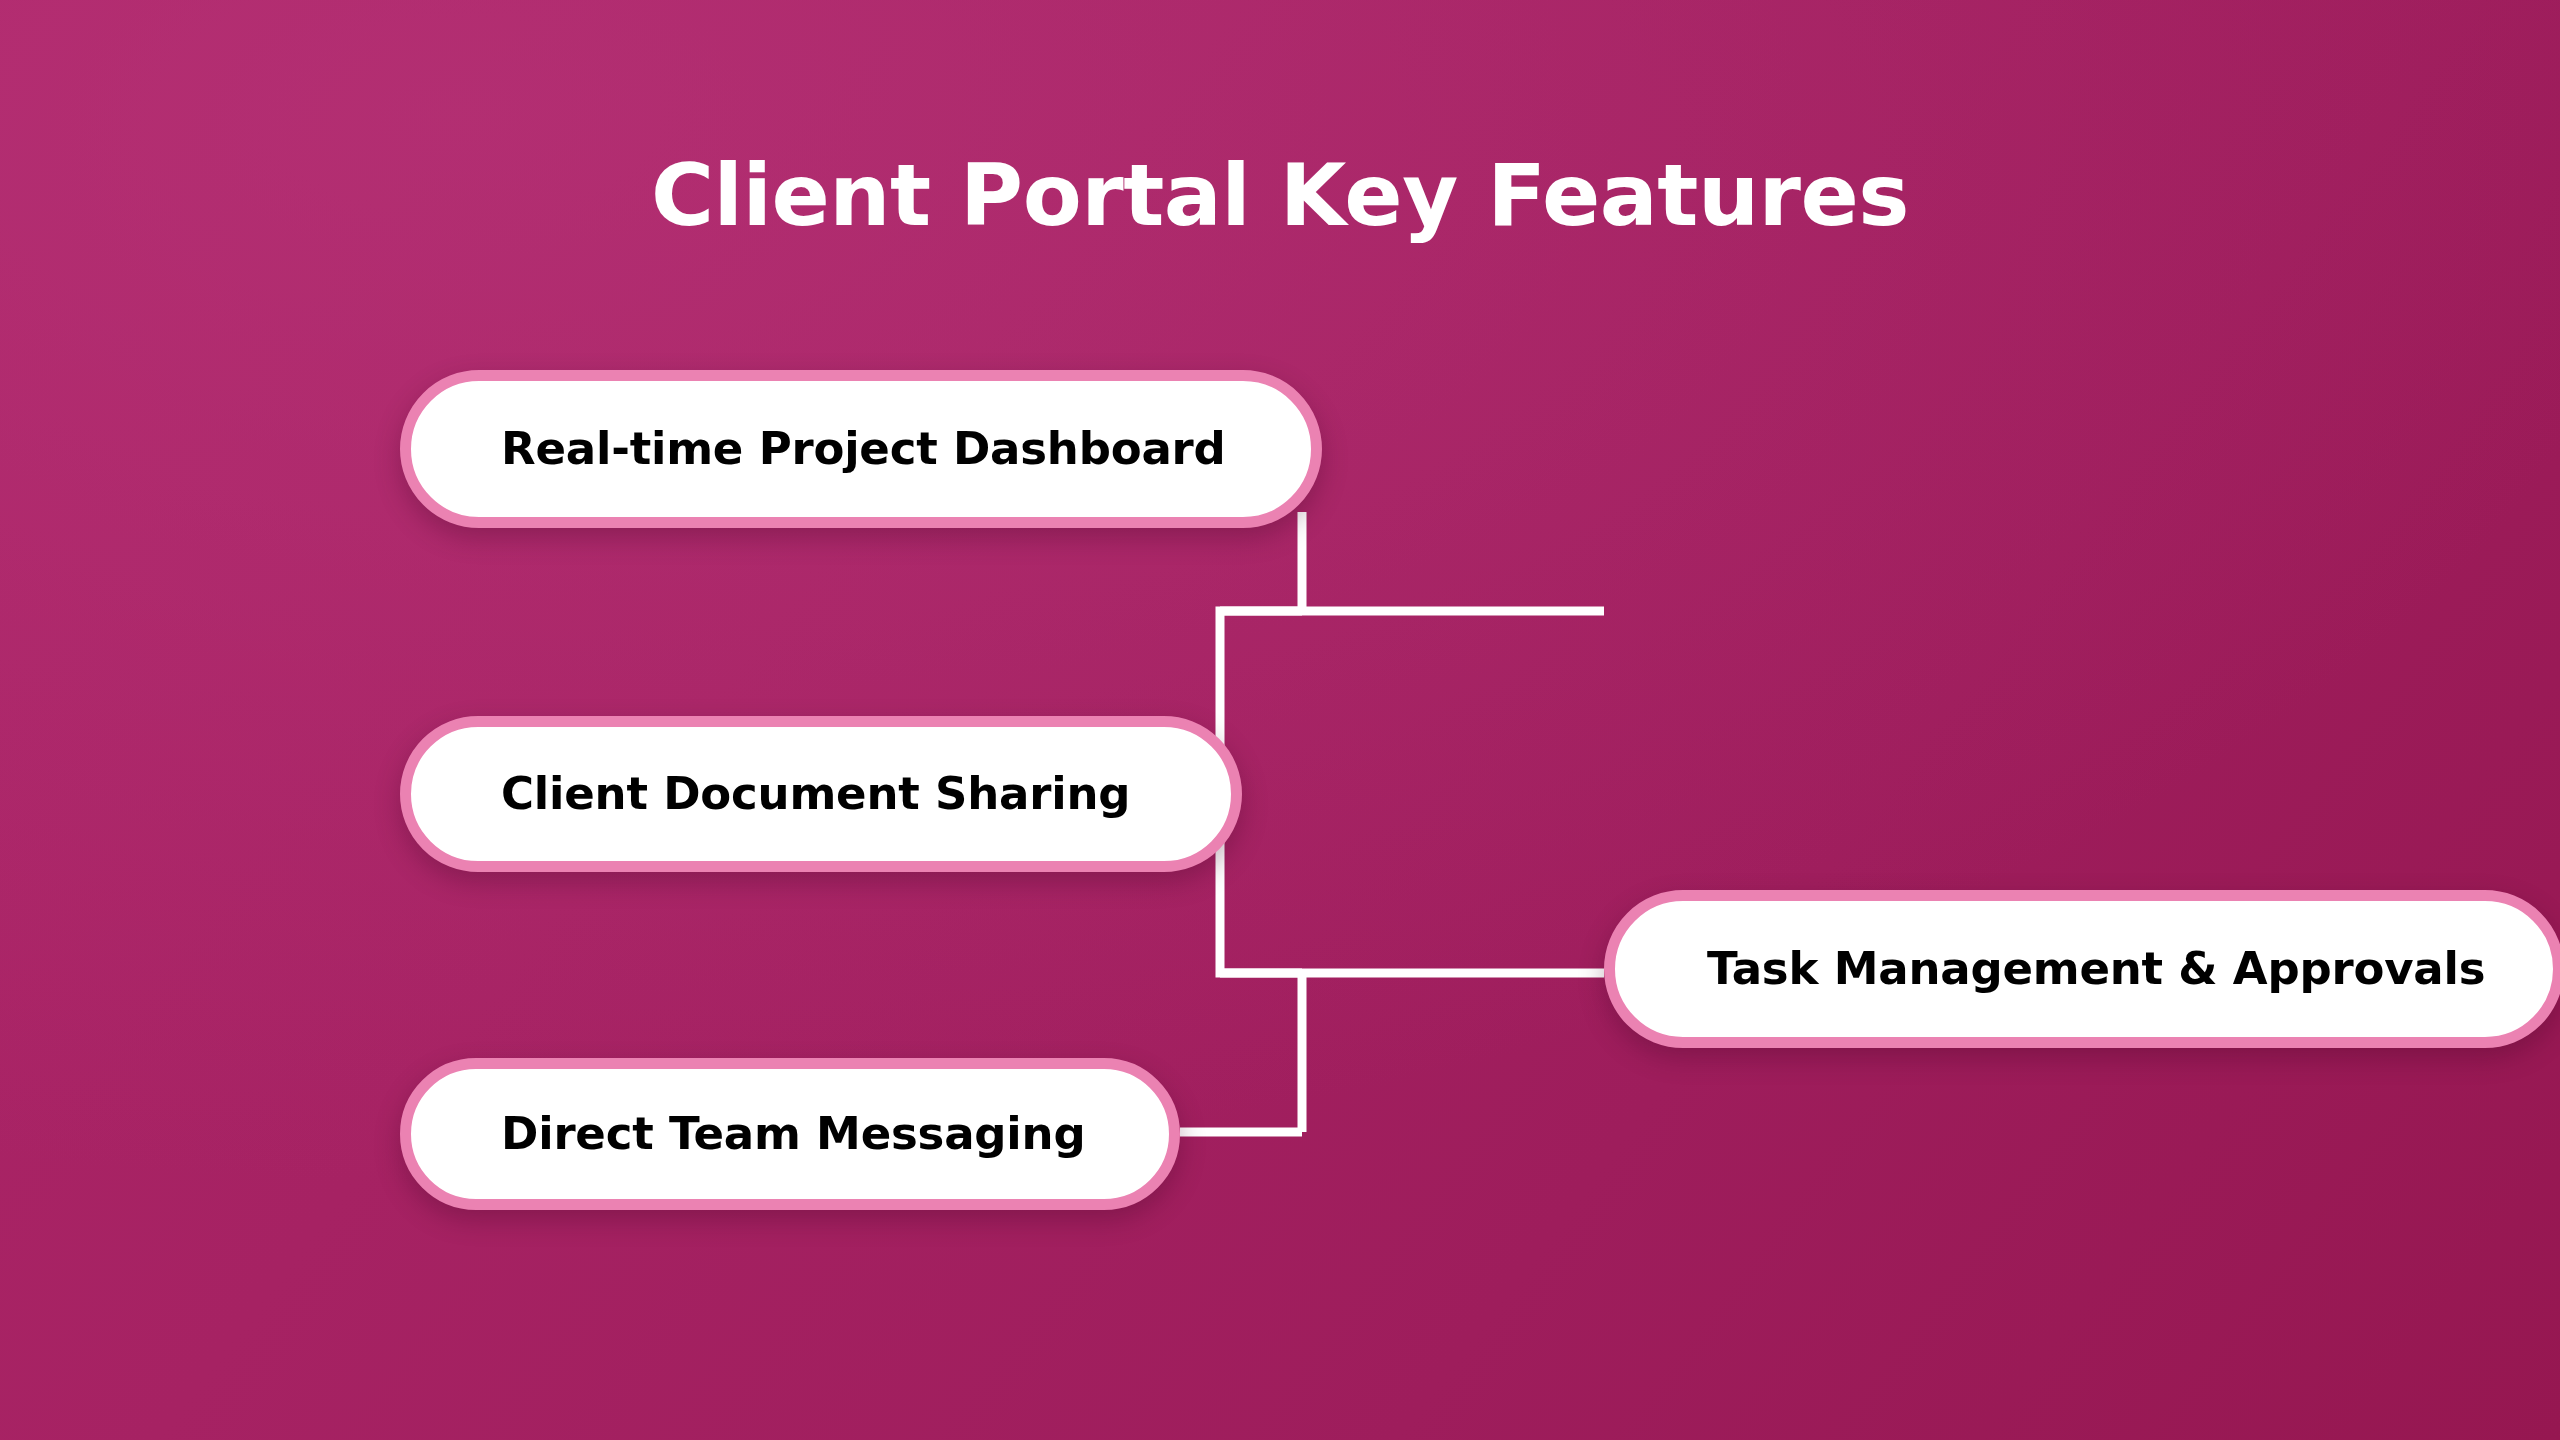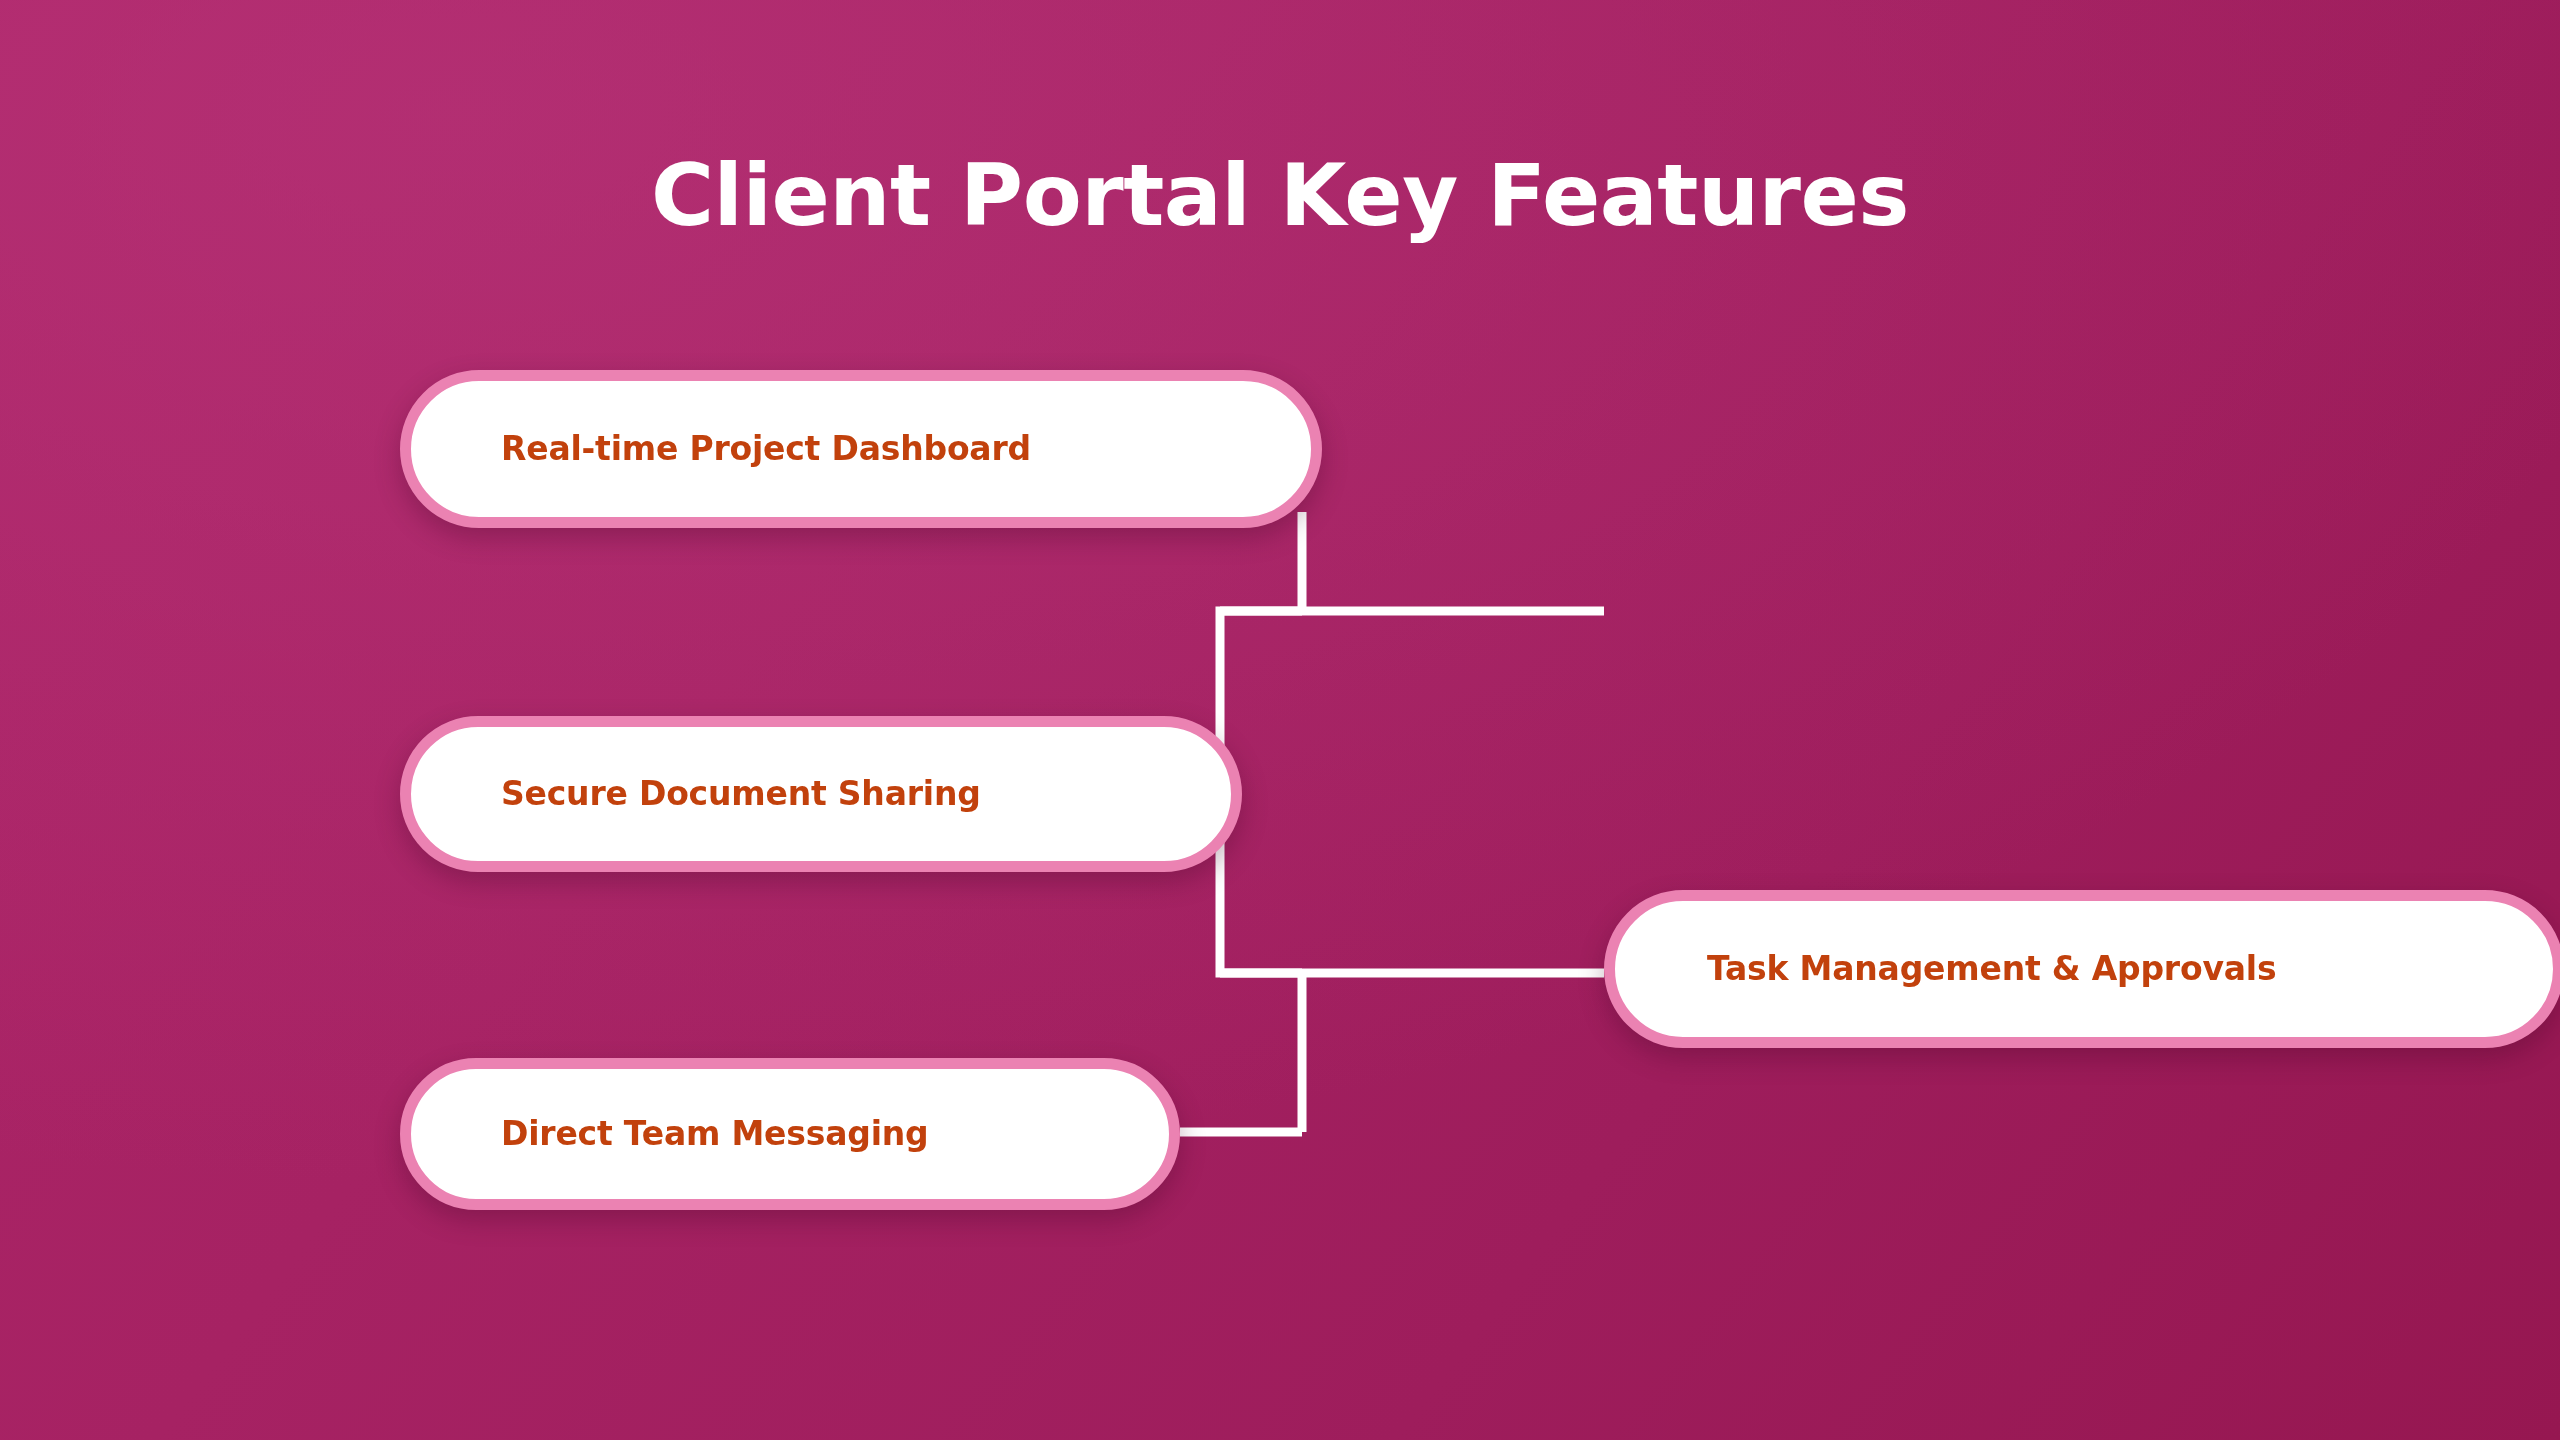--- a/index.html
+++ b/index.html
@@ -53,24 +53,24 @@
     background: #FFFFFF;
     border-style: solid;
     border-color: #EB82B2;
     border-width: 11px;
     border-radius: 999px;
     display: flex;
     align-items: center;
     box-shadow: 0 10px 26px rgba(62, 8, 36, 0.30);
   }
   .pill .label {
-    color: #c2410c;
+    color: #000000;
     font-family: "DejaVu Sans", "Liberation Sans", sans-serif;
     font-weight: 700;
-    font-size: 33px;
+    font-size: 45px;
     letter-spacing: -0.2px;
     white-space: nowrap;
     line-height: 1.05;
   }
 
   
   .pill.left .label  { padding-left: 90px; }
   
   .pill.right .label { padding-left: 92px; }
 
@@ -103,21 +103,21 @@
 
       <path d="M1302,1132 L1180,1132"></path>
     </g>
   </svg>
 
   <div class="pill left" id="node-dashboard">
     <span class="label">Real-time Project Dashboard</span>
   </div>
 
   <div class="pill left" id="node-documents">
-    <span class="label">Secure Document Sharing</span>
+    <span class="label">Client Document Sharing</span>
   </div>
 
   <div class="pill left" id="node-messaging">
     <span class="label">Direct Team Messaging</span>
   </div>
 
 
   <div class="pill right" id="node-tasks">
     <span class="label">Task Management &amp; Approvals</span>
   </div>

